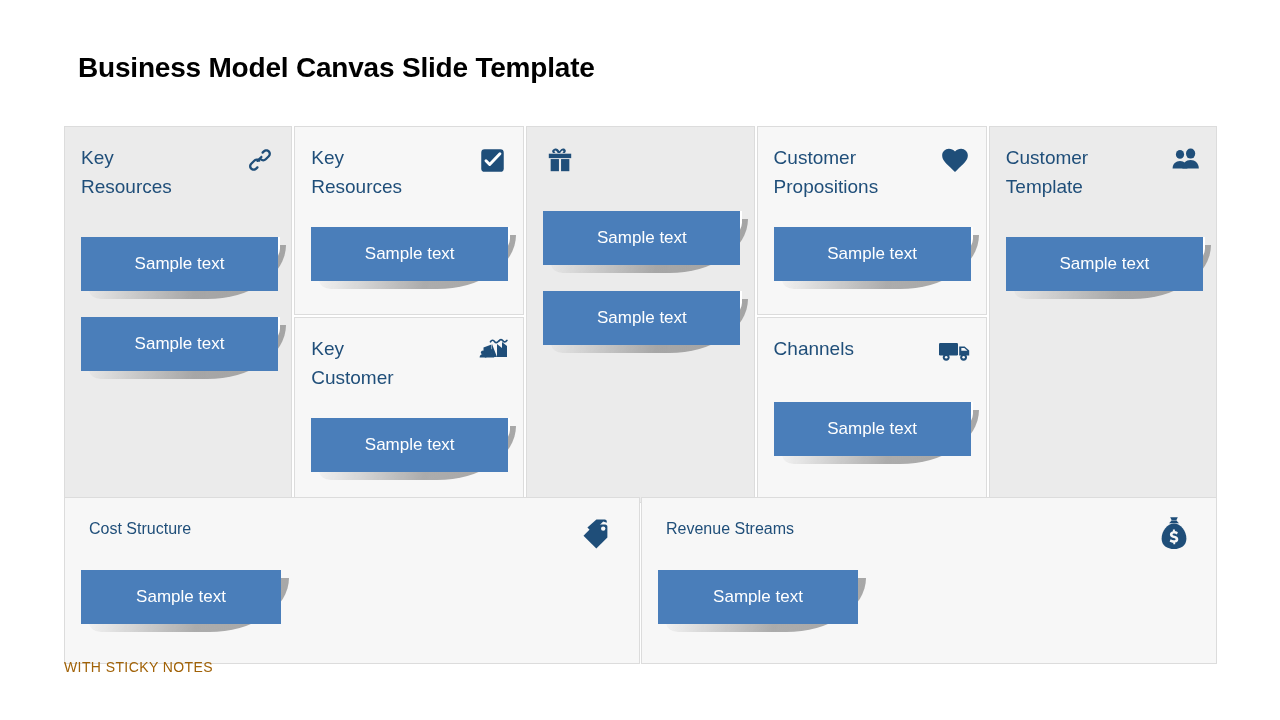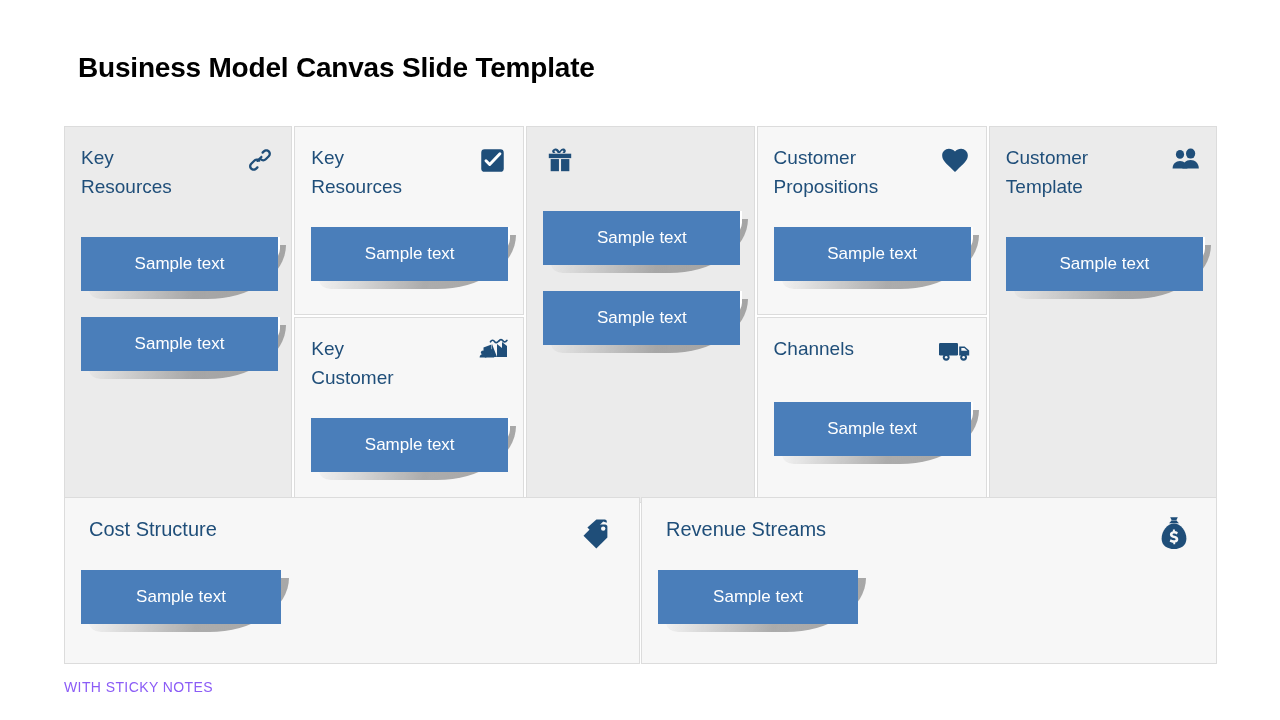--- a/index.html
+++ b/index.html
@@ -170,40 +170,40 @@
   .bot-1 { width: 576px; margin-right: 1px; }
   .bot-2 { width: 576px; }
 
   .bot-head {
     display: flex;
     align-items: flex-start;
     justify-content: space-between;
     padding: 18px 22px 0 24px;
   }
   .bot-title {
-    font-size: 20px;
+    font-size: 16px;
     line-height: 26px;
     color: #1f4e79;
   }
   .bot-icon {
     width: 40px; height: 36px;
     display: flex; align-items: center; justify-content: center;
     color: #1f4e79;
   }
   .bot-notes { padding-left: 16px; }
   .bot-notes .note-wrap { margin-top: 18px; }
 
   
   .footer {
     position: absolute;
     left: 64px;
-    top: 679px;
+    top: 659px;
     font-size: 14px;
     letter-spacing: 0.4px;
-    color: #8b5cf6;
+    color: #a16207;
   }
 </style>
 </head>
 <body>
 
 <div class="slide">
 
   <div class="slide-title">Business Model Canvas Slide Template</div>
 
   <div class="canvas">

